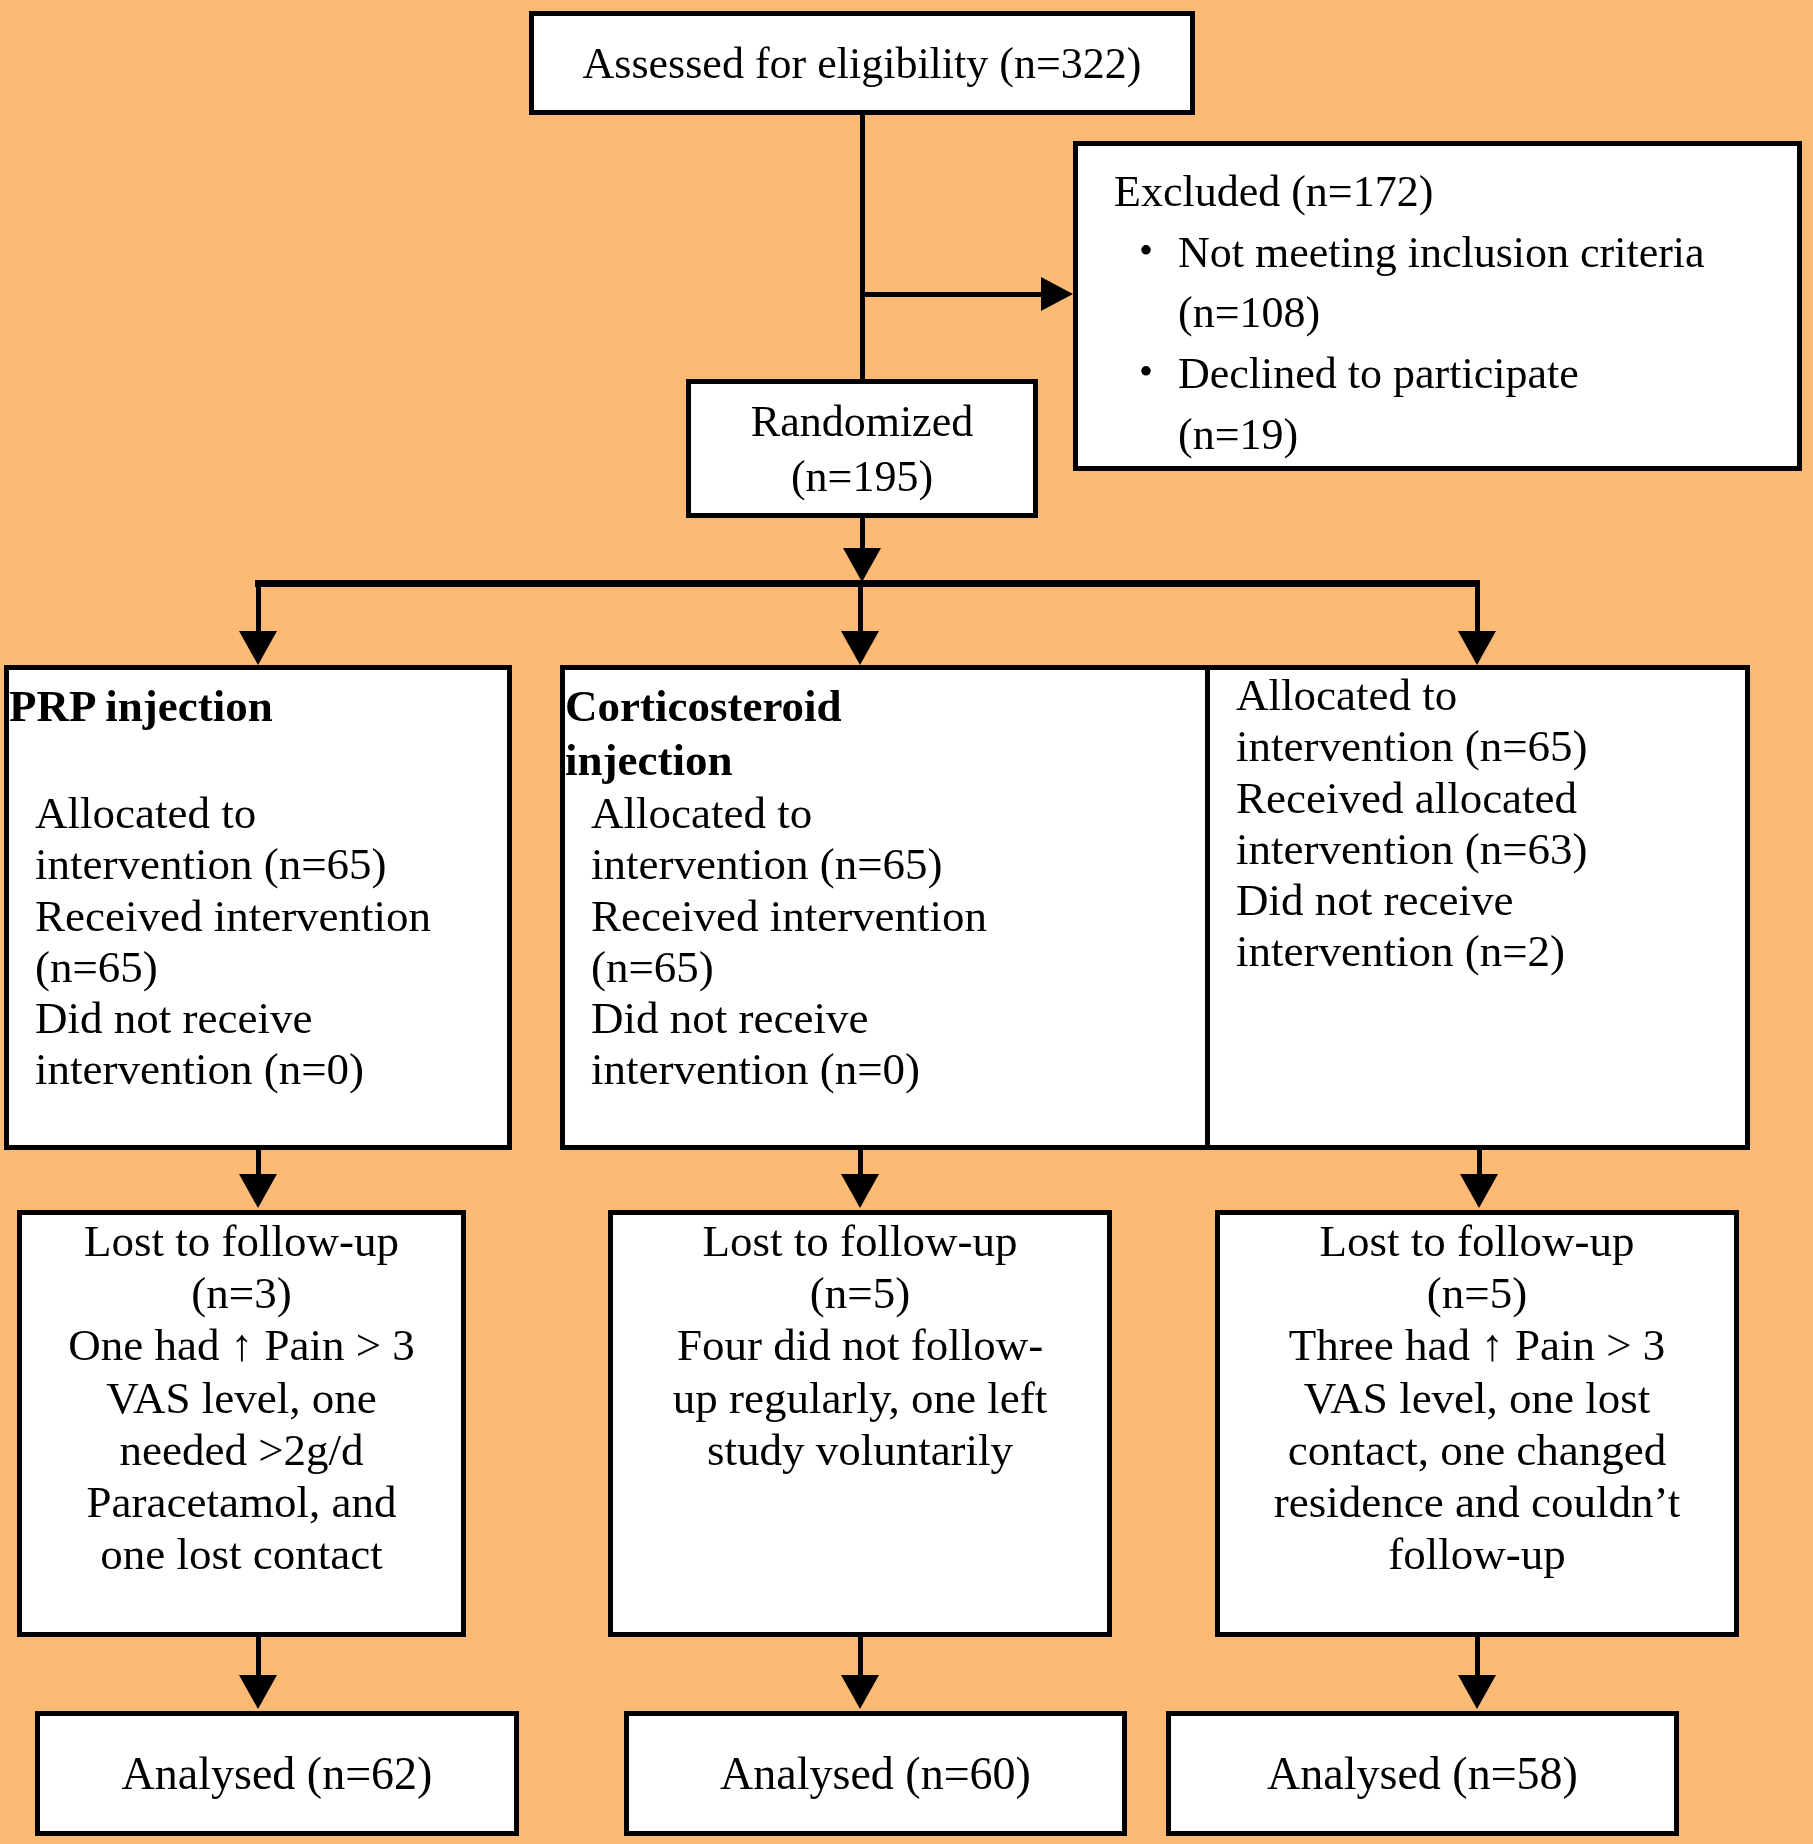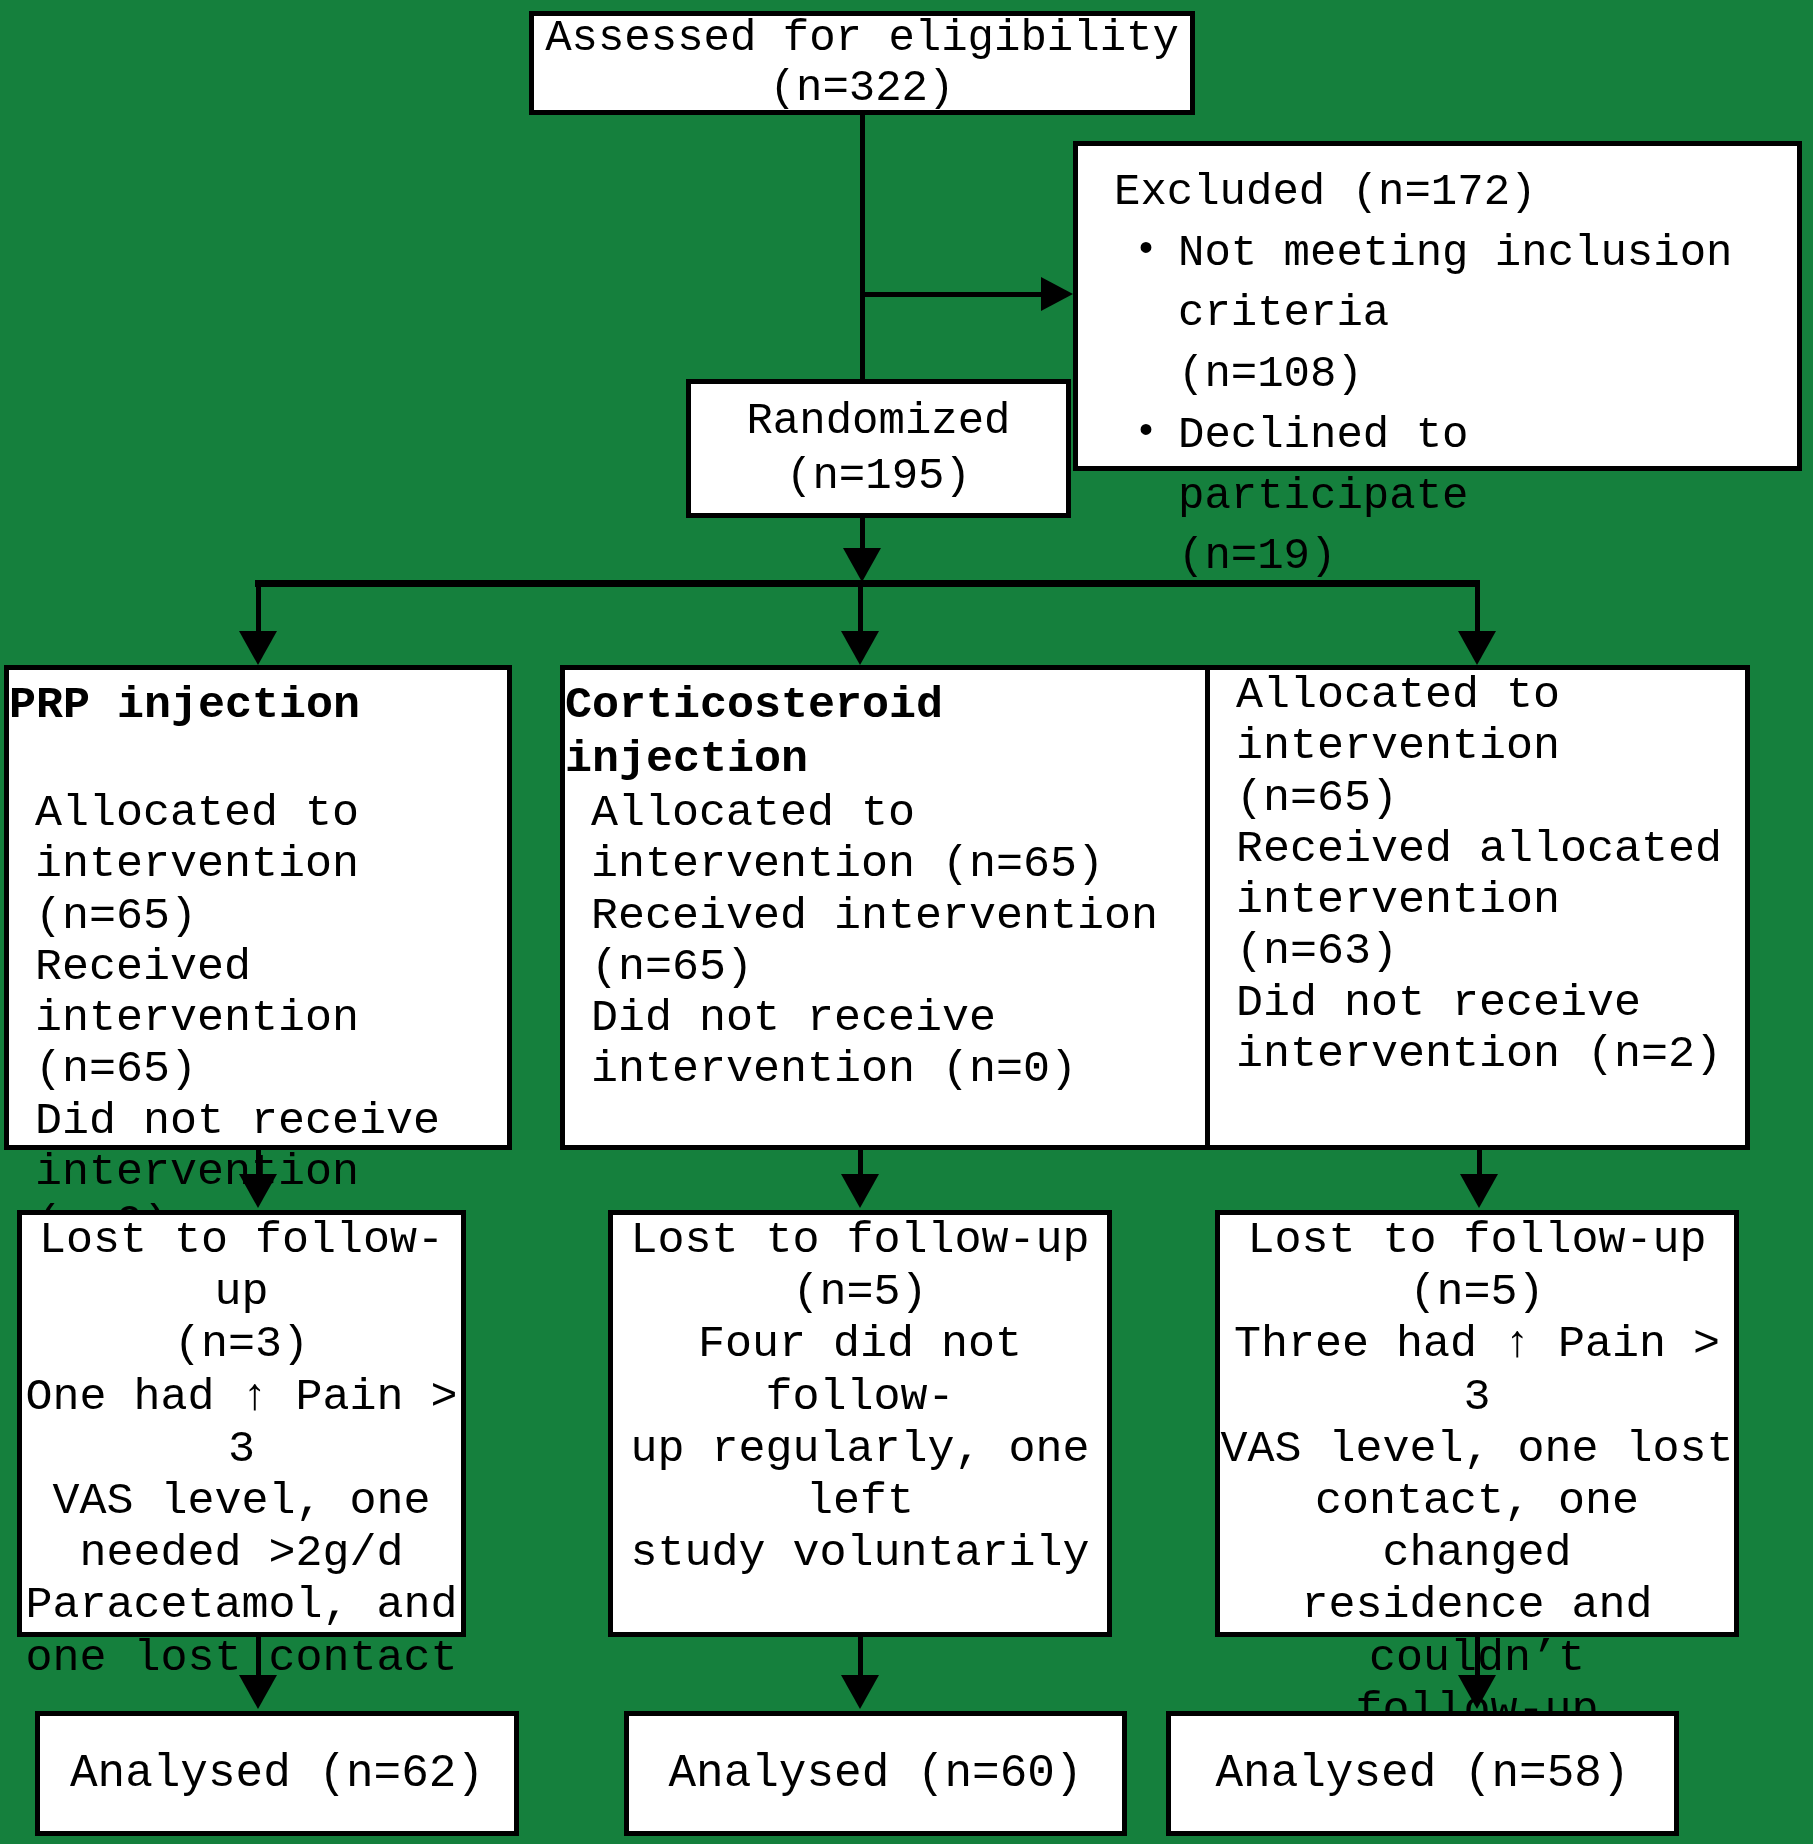--- a/index.html
+++ b/index.html
@@ -1,21 +1,21 @@
 <!DOCTYPE html>
 <html><head>
 <meta charset="utf-8">
 <style>
   html,body{margin:0;padding:0;background:#ffffff;}
   .canvas{
     position:relative;
     width:1813px;
     height:1844px;
-    background:#15803d;
-    font-family:Liberation Mono, monospace;
+    background:#fdba74;
+    font-family:Liberation Serif, serif;
     color:#000000;
     overflow:hidden;
   }
   .box{
     position:absolute;
     border:5px solid #000000;
     background:#ffffff;
     box-sizing:border-box;
   }
   .center-flex{
@@ -25,21 +25,21 @@
     text-align:center;
   }
   .pre{white-space:pre-line;}
   
   #assessed{left:529px;top:11px;width:666px;height:104px;font-size:44px;}
   
   #excluded{left:1073px;top:141px;width:729px;height:330px;padding:16px 14px 0 36px;font-size:44px;line-height:1.38;}
   #excluded .bullet-row{display:flex;}
   #excluded .bullet-marker{width:64px;flex:none;text-align:center;font-size:40px;}
   
-  #randomized{left:686px;top:379px;width:385px;height:139px;font-size:44px;line-height:1.25;}
+  #randomized{left:686px;top:379px;width:352px;height:139px;font-size:44px;line-height:1.25;}
   
   .arm{top:665px;height:485px;font-size:45px;}
   #arm0{left:4px;width:508px;}
   #arm1{left:560px;width:660px;}
   #arm2{left:1205px;width:545px;}
   .arm-title{
     font-weight:bold;font-size:45px;line-height:1.2;
     min-height:118px;padding-top:9px;box-sizing:border-box;
   }
   .arm-body{font-size:45px;line-height:1.14;padding:0 8px 0 26px;}

